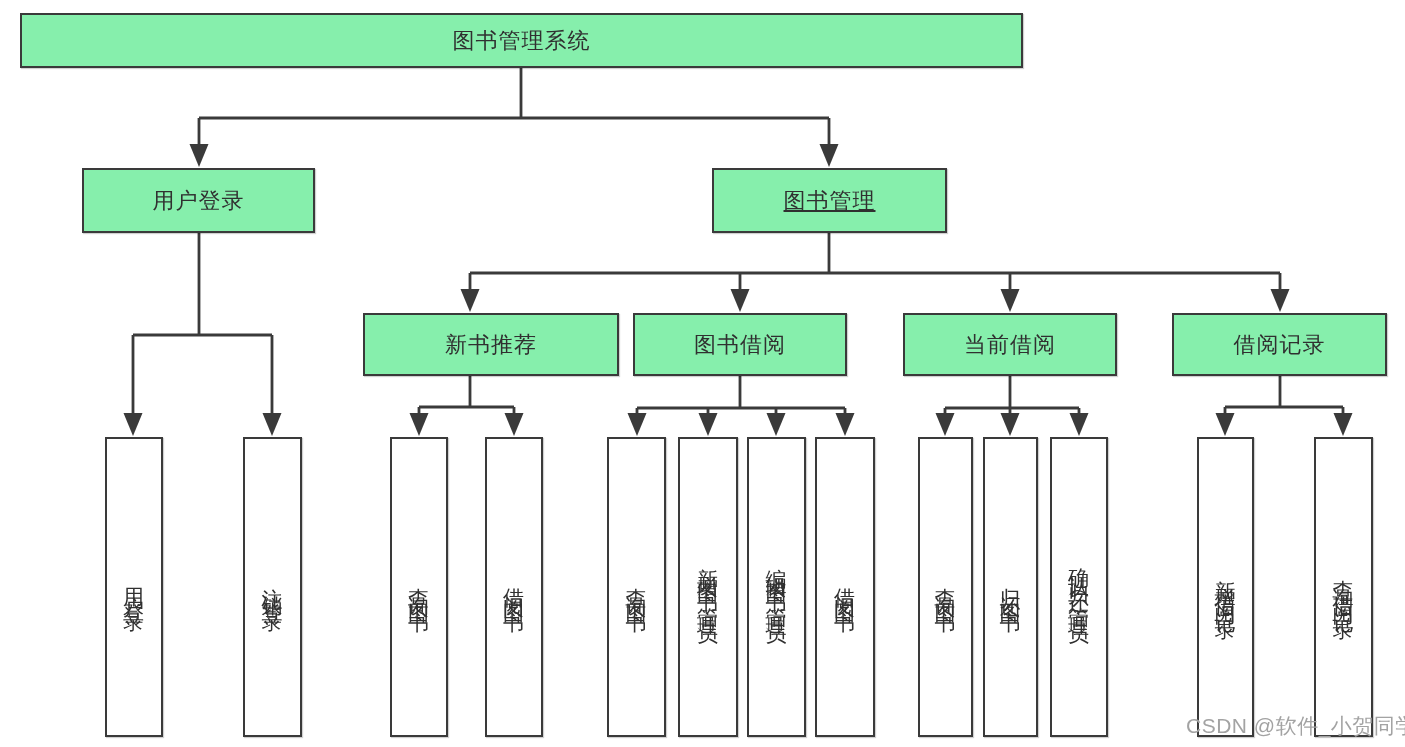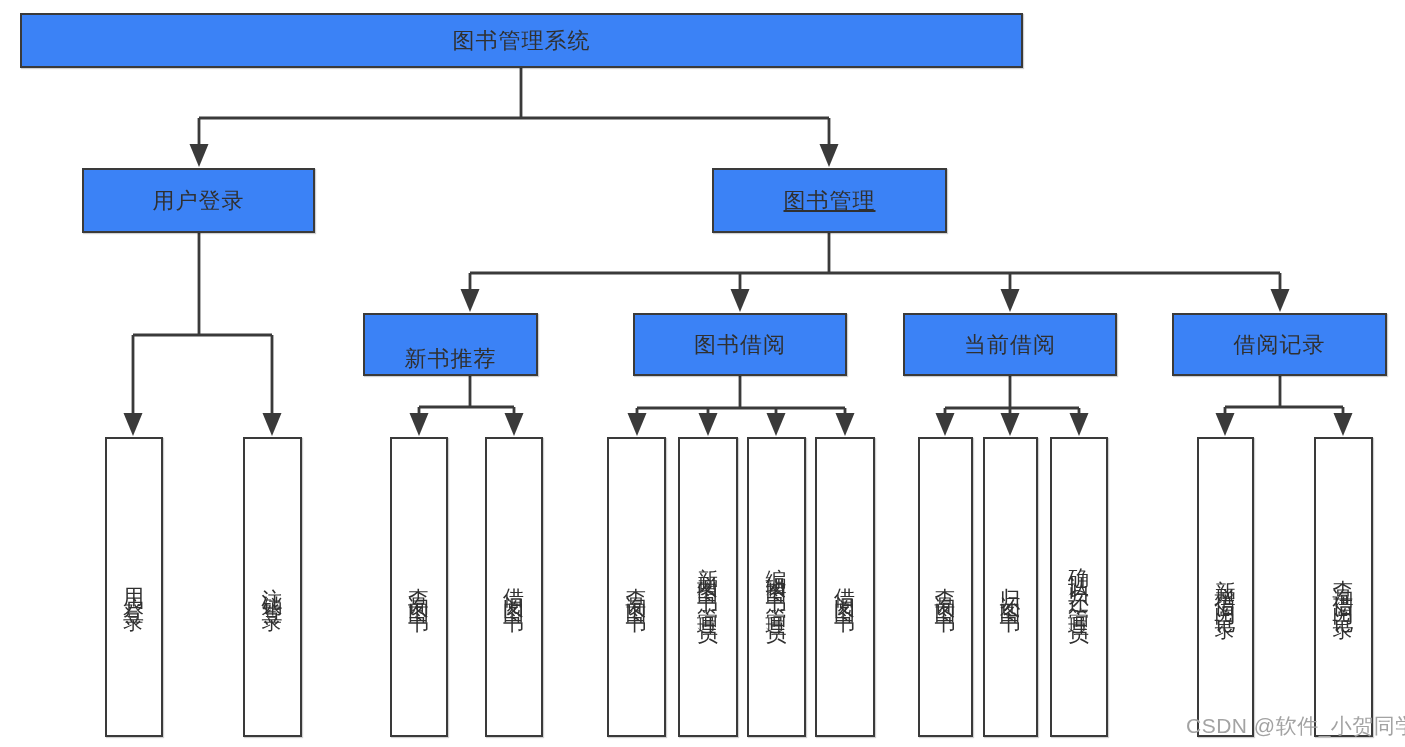--- a/index.html
+++ b/index.html
@@ -4,21 +4,21 @@
 <style>
   html,body{margin:0;padding:0;background:#ffffff;}
   #canvas{
     position:relative;width:1405px;height:747px;background:#ffffff;overflow:hidden;
     font-family:"Liberation Sans",sans-serif;color:#303030;
   }
   svg.wires{position:absolute;left:0;top:0;z-index:1;}
   svg.wires path{stroke:#3a3a3a;stroke-width:2.8;fill:none;}
   svg.wires polygon{fill:#3a3a3a;stroke:none;}
   .hbox{
-    position:absolute;z-index:2;box-sizing:border-box;background:#3b82f6;
+    position:absolute;z-index:2;box-sizing:border-box;background:#86efac;
     border:2.5px solid #3a3a3a;display:flex;align-items:center;justify-content:center;
     font-size:22px;letter-spacing:1px;color:#303030;
     box-shadow:1px 1px 1px rgba(0,0,0,0.18);
   }
   .vbox{
     position:absolute;z-index:2;box-sizing:border-box;background:#ffffff;
     border:2.5px solid #3a3a3a;top:437px;height:300px;
     display:flex;align-items:center;justify-content:center;
     box-shadow:1px 1px 1px rgba(0,0,0,0.18);
   }
@@ -90,21 +90,21 @@
     <span>图书管理系统</span>
   </div>
 
   <div class="hbox" style="left:82px;top:168px;width:233px;height:65px;">
     <span>用户登录</span>
   </div>
   <div class="hbox" style="left:712px;top:168px;width:235px;height:65px;text-decoration:underline;">
     <span>图书管理</span>
   </div>
 
-  <div class="hbox" style="left:363px;top:313px;width:175px;height:63px;align-items:flex-end;">
+  <div class="hbox" style="left:363px;top:313px;width:256px;height:63px;">
     <span>新书推荐</span>
   </div>
   <div class="hbox" style="left:633px;top:313px;width:214px;height:63px;">
     <span>图书借阅</span>
   </div>
   <div class="hbox" style="left:903px;top:313px;width:214px;height:63px;">
     <span>当前借阅</span>
   </div>
   <div class="hbox" style="left:1172px;top:313px;width:215px;height:63px;">
     <span>借阅记录</span>

